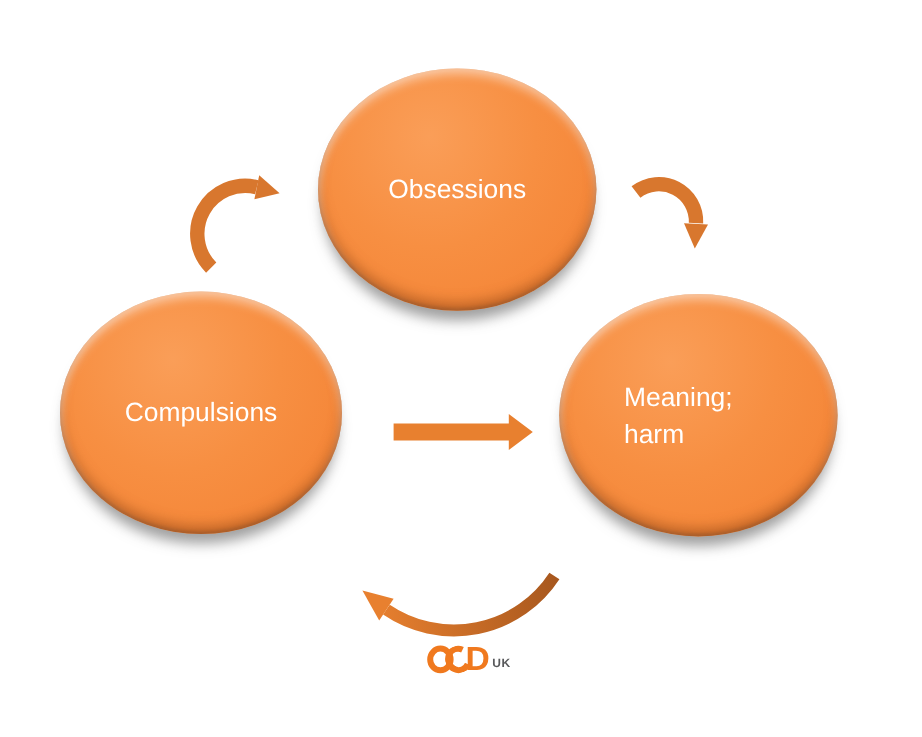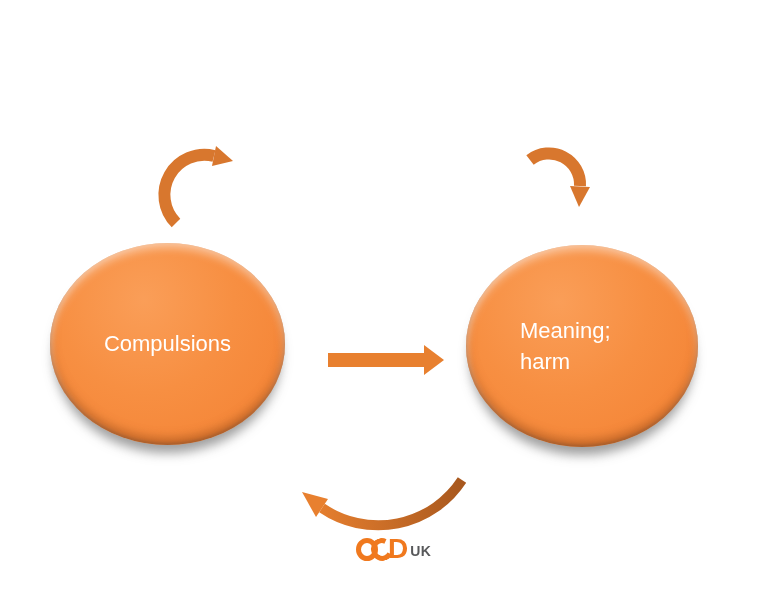--- a/index.html
+++ b/index.html
@@ -61,21 +61,21 @@
     margin-left: -5px;
     font-size: 28px;
     font-weight: bold;
     line-height: 26px;
     color: #F0791E;
   }
   .logo-uk {
     align-self: flex-end;
     margin-left: 2px;
     margin-bottom: 4px;
-    font-size: 14px;
+    font-size: 10px;
     font-weight: bold;
     letter-spacing: 0.5px;
     color: #58595B;
   }
 </style>
 </head>
 <body>
 
 <div class="stage">
 
@@ -98,20 +98,23 @@
     </g>
 
     <polygon points="328,353 424,353 424,345 444,360 424,375 424,367 328,367" fill="#E8802F"></polygon>
 
     <g>
       <path d="M 462 480 A 100 100 0 0 1 322 508" fill="none" stroke-width="10" stroke="url(#bottomArcGrad)"></path>
       <polygon points="316,517 328,499 302,492" fill="#E8802F"></polygon>
     </g>
   </svg>
 
+  <div class="node node-top">
+    <span>Obsessions</span>
+  </div>
 
   <div class="node node-left">
     <span>Compulsions</span>
   </div>
 
   <div class="node node-right">
     <div class="line">Meaning;</div>
     <div class="line">harm</div>
   </div>
 

